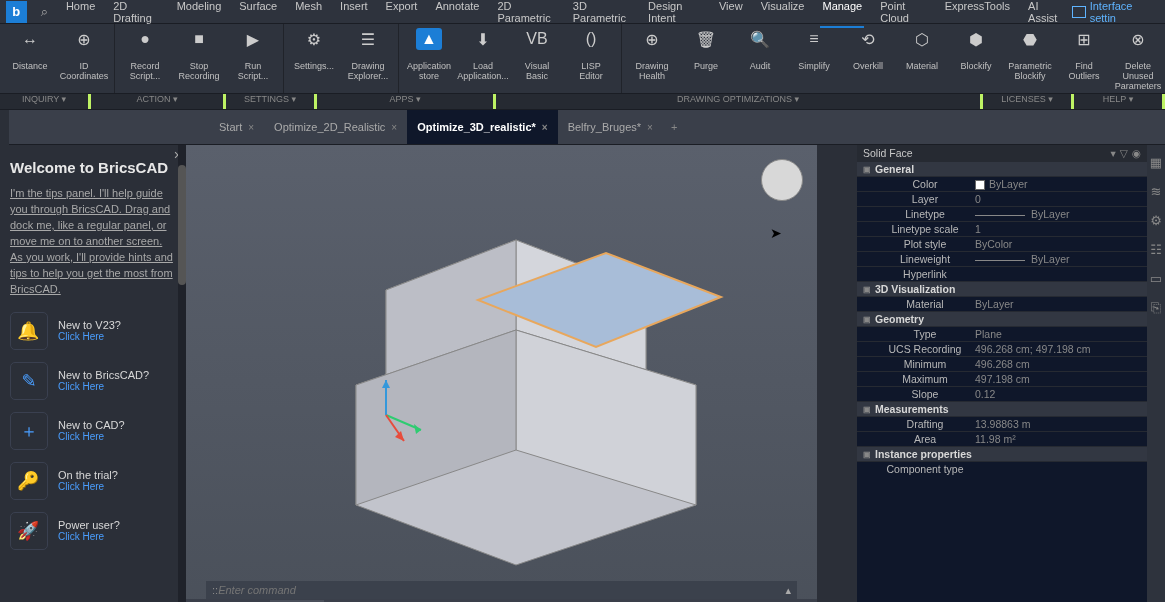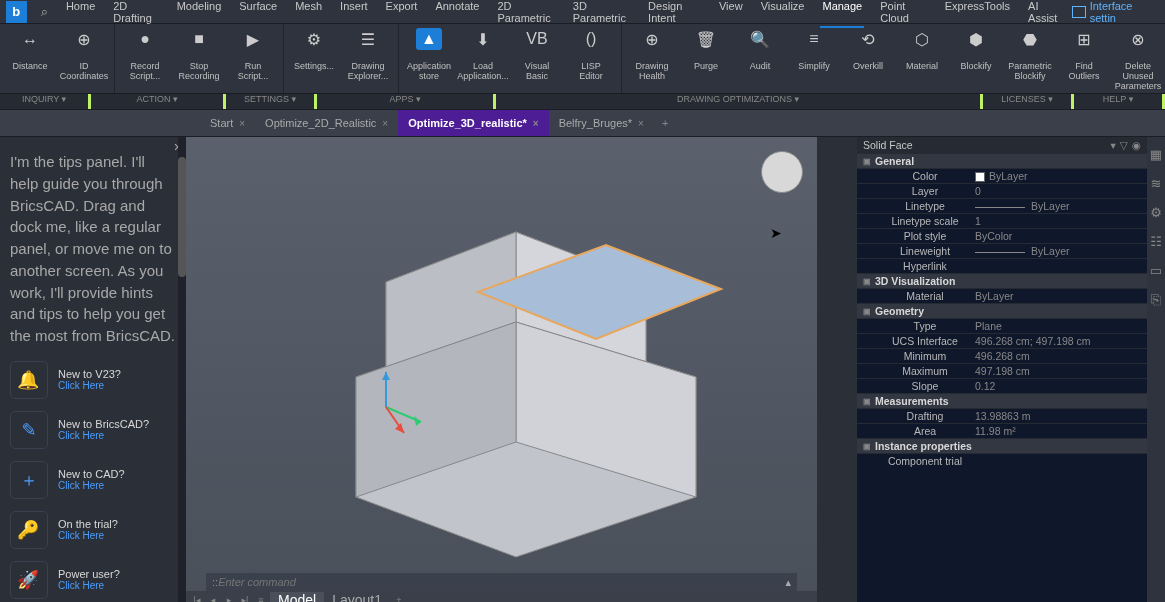--- a/index.html
+++ b/index.html
@@ -16,30 +16,30 @@
 .ribbon{display:flex;background:#2e333d;height:70px;border-bottom:1px solid #1a1d24;}
 .rb-group{display:flex;flex-direction:column;align-items:center;padding:0 4px;border-right:1px solid #20232a;}
 .rb-items{display:flex;gap:2px;padding-top:4px;}
 .rb-item{display:flex;flex-direction:column;align-items:center;justify-content:flex-start;width:52px;cursor:pointer;}
 .rb-ic{width:26px;height:22px;display:flex;align-items:center;justify-content:center;font-size:16px;color:#ccc;}
 .rb-ic.hl{background:#1c7ed6;color:#fff;border-radius:3px;}
 .rb-lbl{font-size:9px;text-align:center;line-height:1.1;color:#c0c0c0;margin-top:12px;}
 .rb-footer{display:flex;background:#262a32;height:16px;border-bottom:1px solid #1a1d24;}
 .rb-footer span{flex:1;text-align:center;font-size:9px;color:#888;border-right:3px solid #bef264;}
 
-.tabs{display:flex;align-items:center;background:#3a3f4a;height:27px;padding-left:200px;gap:0;border-bottom:1px solid #1a1d24;}
+.tabs{display:flex;align-items:center;background:#3a3f4a;height:35px;padding-left:200px;gap:0;border-bottom:1px solid #1a1d24;margin-left:9px;}
 .tab{display:flex;align-items:center;padding:0 10px;height:100%;color:#aaa;cursor:pointer;gap:6px;}
-.tab.active{background:#4c1d95;color:#fff;font-weight:600;}
+.tab.active{background:#0f172a;color:#fff;font-weight:600;}
 .tab .x{color:#888;font-size:10px;}
 .tab-add{padding:0 8px;color:#888;cursor:pointer;}
 
 .main{display:flex;height:472px;}
 .tips{width:186px;background:#2b2f38;padding:14px 10px;overflow:hidden;position:relative;}
 .tips h2{color:#e8e8e8;font-size:15px;font-weight:600;margin-bottom:10px;}
-.tips p{color:#a8a8a8;font-size:15px;line-height:1.45;margin-bottom:14px;}
+.tips p{color:#a8a8a8;font-size:11px;line-height:1.45;margin-bottom:14px;text-decoration:underline;}
 .tip-card{display:flex;align-items:center;gap:10px;margin-bottom:12px;}
 .tip-ic{width:38px;height:38px;border:1px solid #3a4050;border-radius:5px;display:flex;align-items:center;justify-content:center;color:#4a9eff;font-size:18px;}
 .tip-txt .t1{color:#d8d8d8;font-size:11px;}
 .tip-txt .t2{color:#4a9eff;font-size:10px;cursor:pointer;}
 .tips-close{position:absolute;top:2px;right:4px;color:#aaa;cursor:pointer;font-size:14px;}
 .tips-scroll{position:absolute;right:0;top:0;width:8px;height:100%;background:#1f222a;}
 .tips-thumb{position:absolute;right:0;top:20px;width:8px;height:120px;background:#555;border-radius:4px;}
 
 .viewport{flex:1;background:linear-gradient(#5a606c,#4a505a);position:relative;}
 .viewcube{position:absolute;top:14px;right:14px;width:42px;height:42px;border-radius:50%;background:#d8d8d8;border:1px solid #888;}
@@ -235,20 +235,21 @@
     <div class="tab">
       <span>Belfry_Bruges*</span>
       <span class="x">×</span>
     </div>
     <span class="tab-add">+</span>
   </div>
 
 <div class="main">
   <div class="tips">
     <span class="tips-close">×</span>
+    <h2>Welcome to BricsCAD</h2>
     <p>I'm the tips panel. I'll help guide you through BricsCAD. Drag and dock me, like a regular panel, or move me on to another screen. As you work, I'll provide hints and tips to help you get the most from BricsCAD.</p>
     <div id="tip-cards">
         <div class="tip-card">
           <div class="tip-ic">🔔</div>
           <div class="tip-txt">
             <div class="t1">New to V23?</div>
             <div class="t2">Click Here</div>
           </div>
         </div>
         <div class="tip-card">
@@ -367,21 +368,21 @@
         <div class="prop-row">
           <span class="k">Material</span>
           <span class="v">ByLayer</span>
         </div>
         <div class="prop-sec"><span class="tw">▣</span>Geometry</div>
         <div class="prop-row">
           <span class="k">Type</span>
           <span class="v">Plane</span>
         </div>
         <div class="prop-row">
-          <span class="k">UCS Interface</span>
+          <span class="k">UCS Recording</span>
           <span class="v">496.268 cm; 497.198 cm</span>
         </div>
         <div class="prop-row">
           <span class="k">Minimum</span>
           <span class="v">496.268 cm</span>
         </div>
         <div class="prop-row">
           <span class="k">Maximum</span>
           <span class="v">497.198 cm</span>
         </div>
@@ -393,21 +394,21 @@
         <div class="prop-row">
           <span class="k">Drafting</span>
           <span class="v">13.98863 m</span>
         </div>
         <div class="prop-row">
           <span class="k">Area</span>
           <span class="v">11.98 m²</span>
         </div>
         <div class="prop-sec"><span class="tw">▣</span>Instance properties</div>
         <div class="prop-row">
-          <span class="k">Component trial</span>
+          <span class="k">Component type</span>
           <span class="v"></span>
         </div>
       </div>
   </div>
 
   <div class="rsidebar">
     <span>▦</span>
     <span>≋</span>
     <span>⚙</span>
     <span>☷</span>

